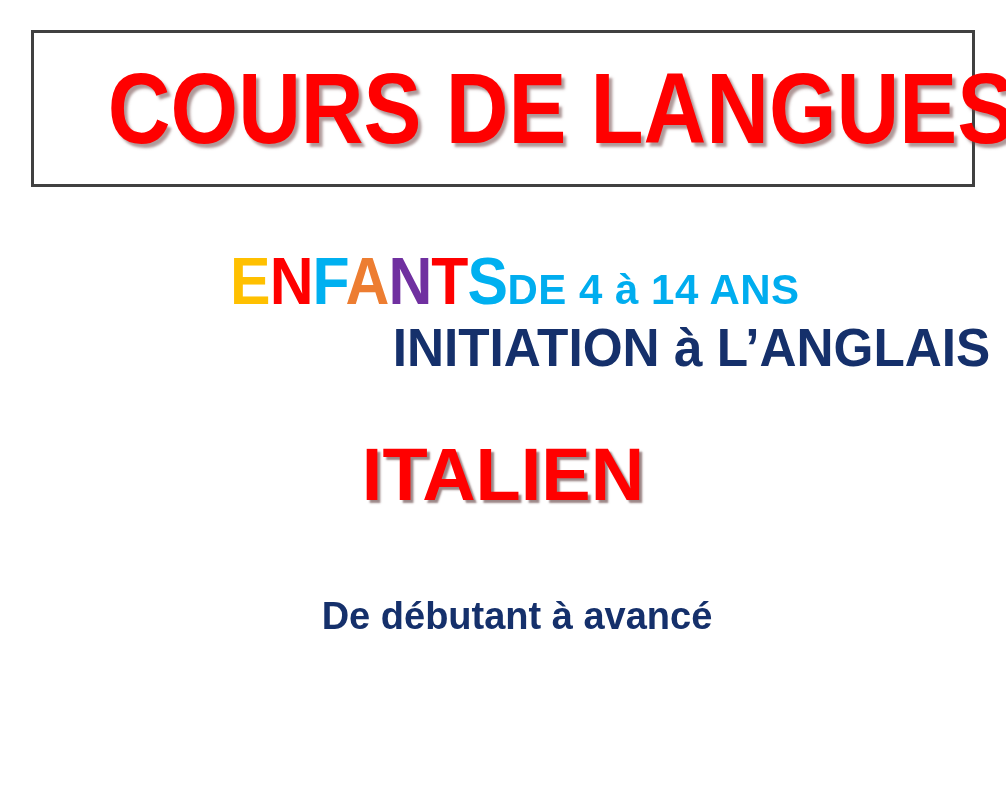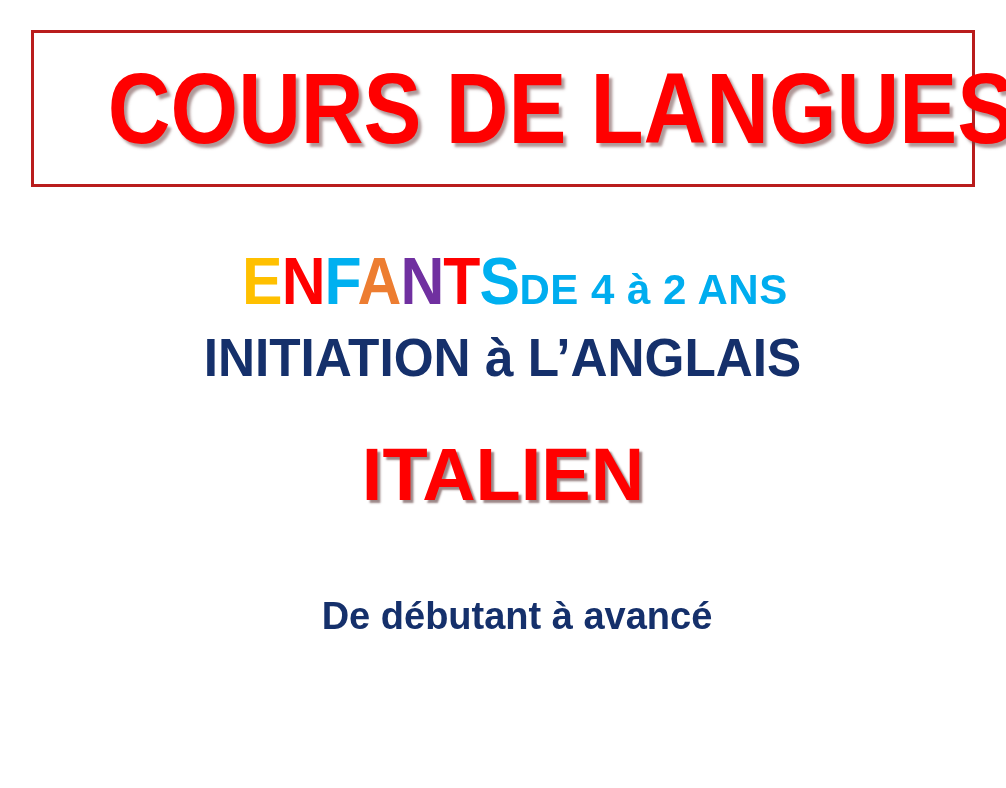--- a/index.html
+++ b/index.html
@@ -21,21 +21,21 @@
     background: #ffffff;
   }
 
   
   .title-box {
     position: absolute;
     left: 31px;
     top: 30px;
     width: 944px;
     height: 157px;
-    border: 3px solid #b91c1c;
+    border: 3px solid #404040;
     box-sizing: border-box;
     background: #ffffff;
   }
   .title-text {
     position: absolute;
     left: 0;
     right: 0;
     top: 50%;
     transform: translateY(-50%);
     text-align: center;
@@ -82,22 +82,22 @@
     font-size: 42px;
     color: #00ADEF;
     letter-spacing: 0.5px;
     vertical-align: baseline;
   }
 
   .initiation-line {
     position: absolute;
     left: 0;
     right: 0;
-    top: 330px;
-    text-align: center;
+    top: 320px;
+    text-align: right;
     white-space: nowrap;
     line-height: 1;
   }
   .initiation-text {
     display: inline-block;
     font-family: "Liberation Sans Narrow", "Liberation Sans", sans-serif;
     font-weight: bold;
     font-size: 54px;
     color: #15306B;
     letter-spacing: 0px;
@@ -176,21 +176,21 @@
 
 <div class="poster">
 
   <div class="title-box">
     <div class="title-text">
       <span class="title-squeeze">COURS DE LANGUES</span>
     </div>
   </div>
 
   <div class="enfants-line">
-    <span class="enfants-word"><span style="color:#FFC000">E</span><span style="color:#FF0000">N</span><span style="color:#00B0F0">F</span><span style="color:#ED7D31">A</span><span style="color:#7030A0">N</span><span style="color:#FF0000">T</span><span style="color:#00B0F0">S</span></span><span class="enfants-age">DE 4 à 2 ANS</span>
+    <span class="enfants-word"><span style="color:#FFC000">E</span><span style="color:#FF0000">N</span><span style="color:#00B0F0">F</span><span style="color:#ED7D31">A</span><span style="color:#7030A0">N</span><span style="color:#FF0000">T</span><span style="color:#00B0F0">S</span></span><span class="enfants-age">DE 4 à 14 ANS</span>
   </div>
 
   <div class="initiation-line">
     <span class="initiation-text">INITIATION à L’ANGLAIS</span>
   </div>
 
   <div class="adultes-line">
     <span class="adultes-text">ITALIEN</span>
   </div>
 

